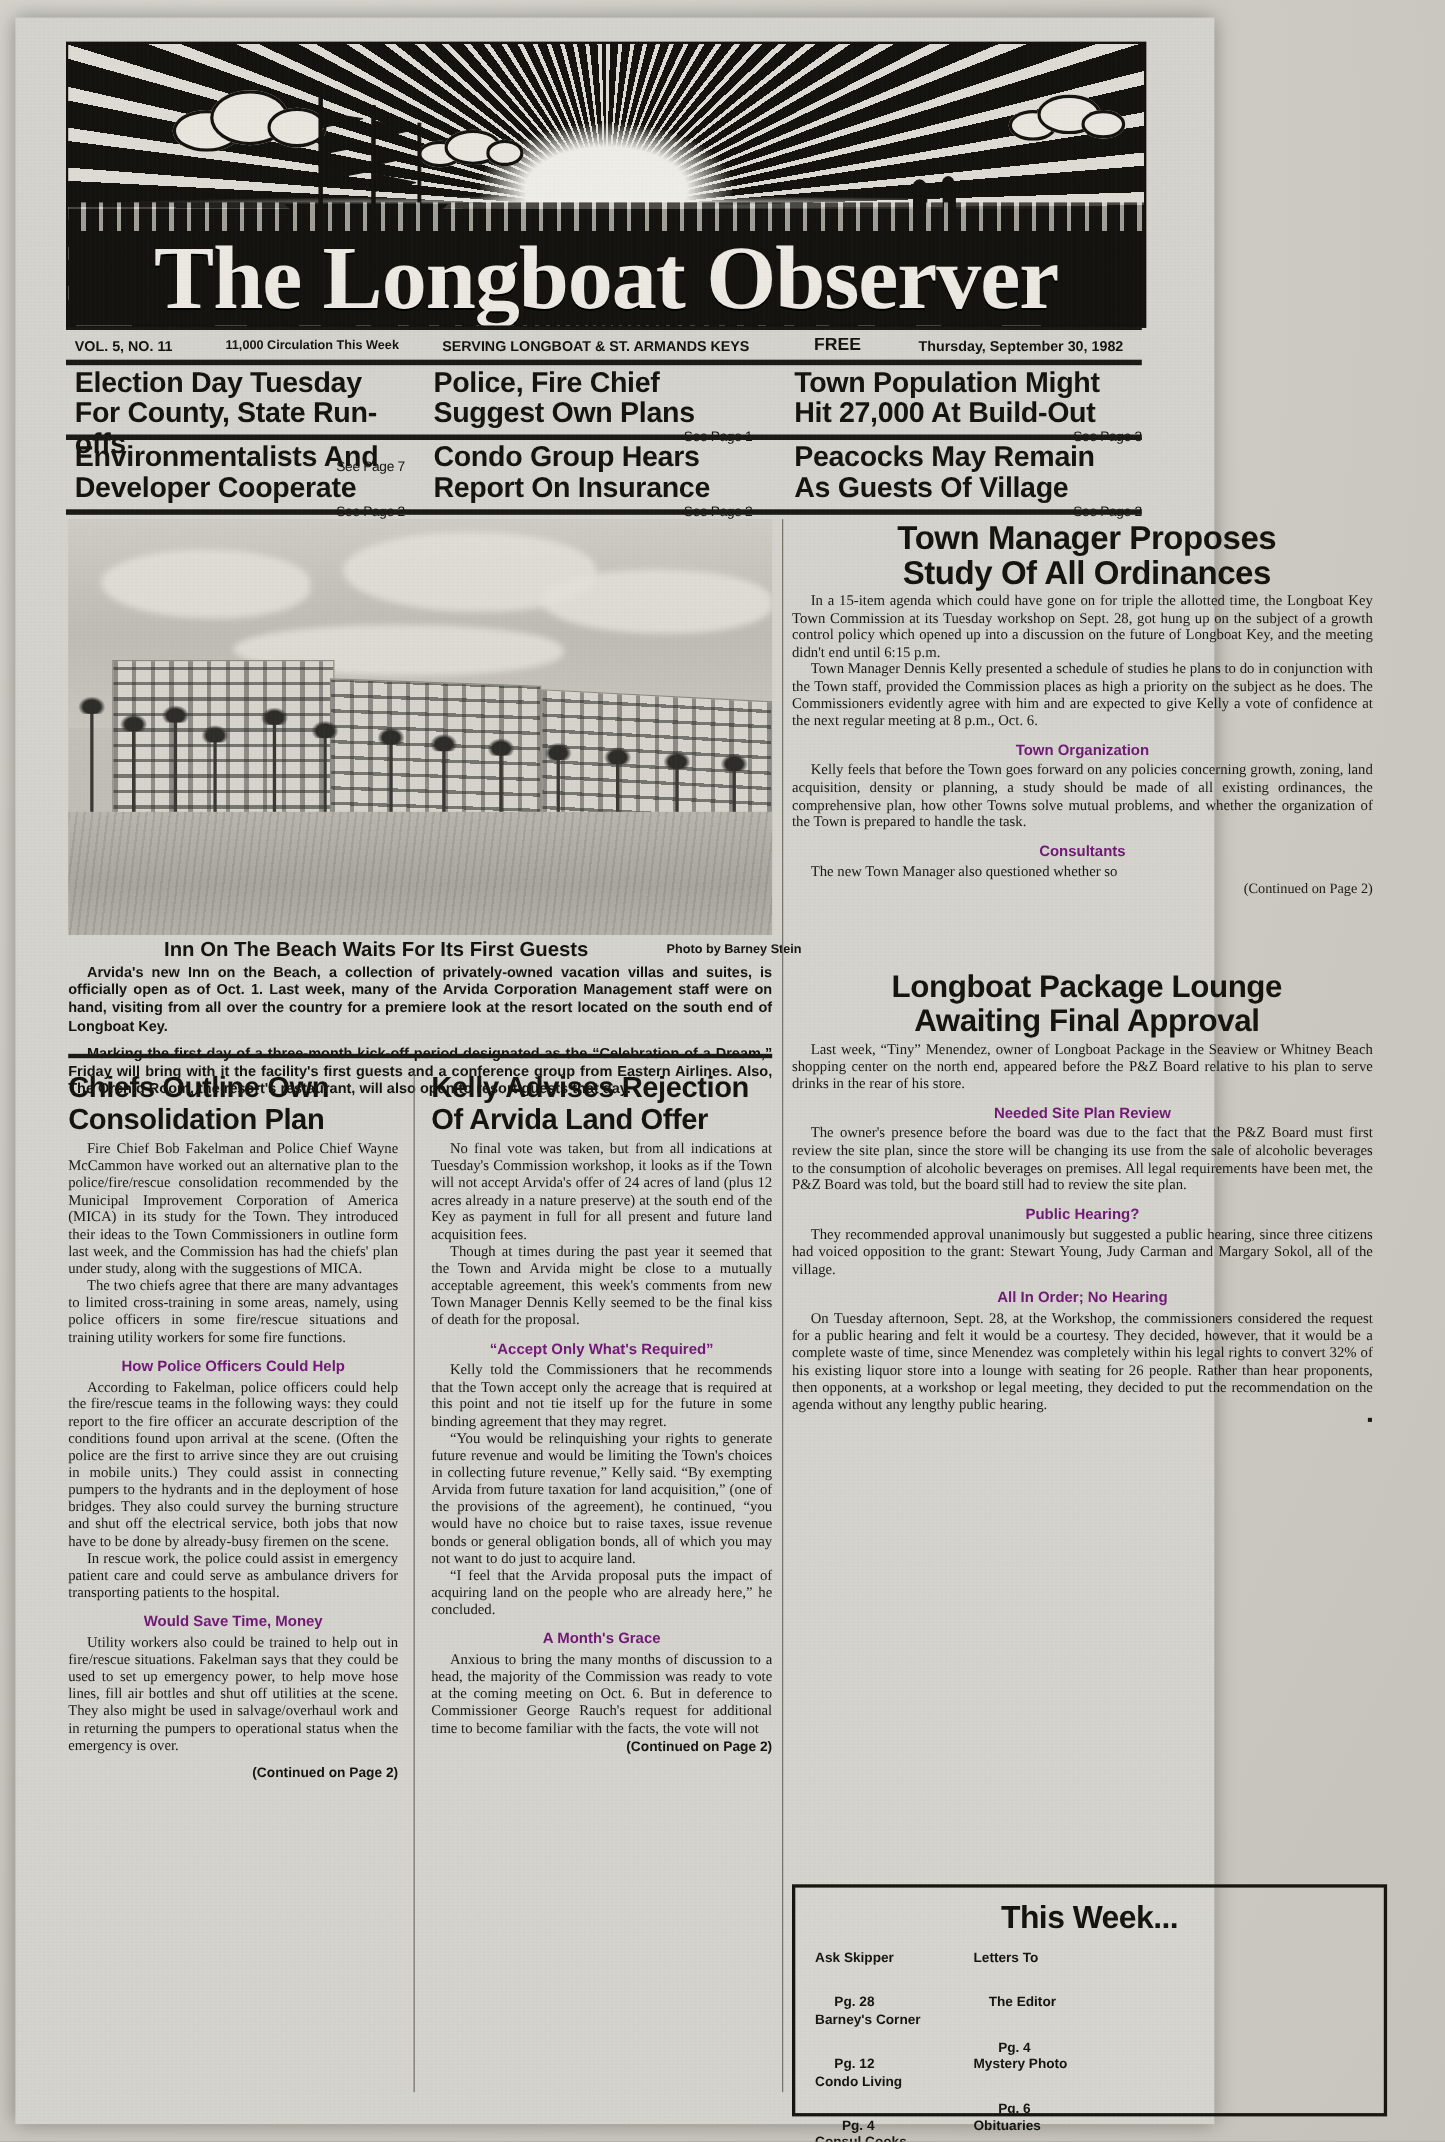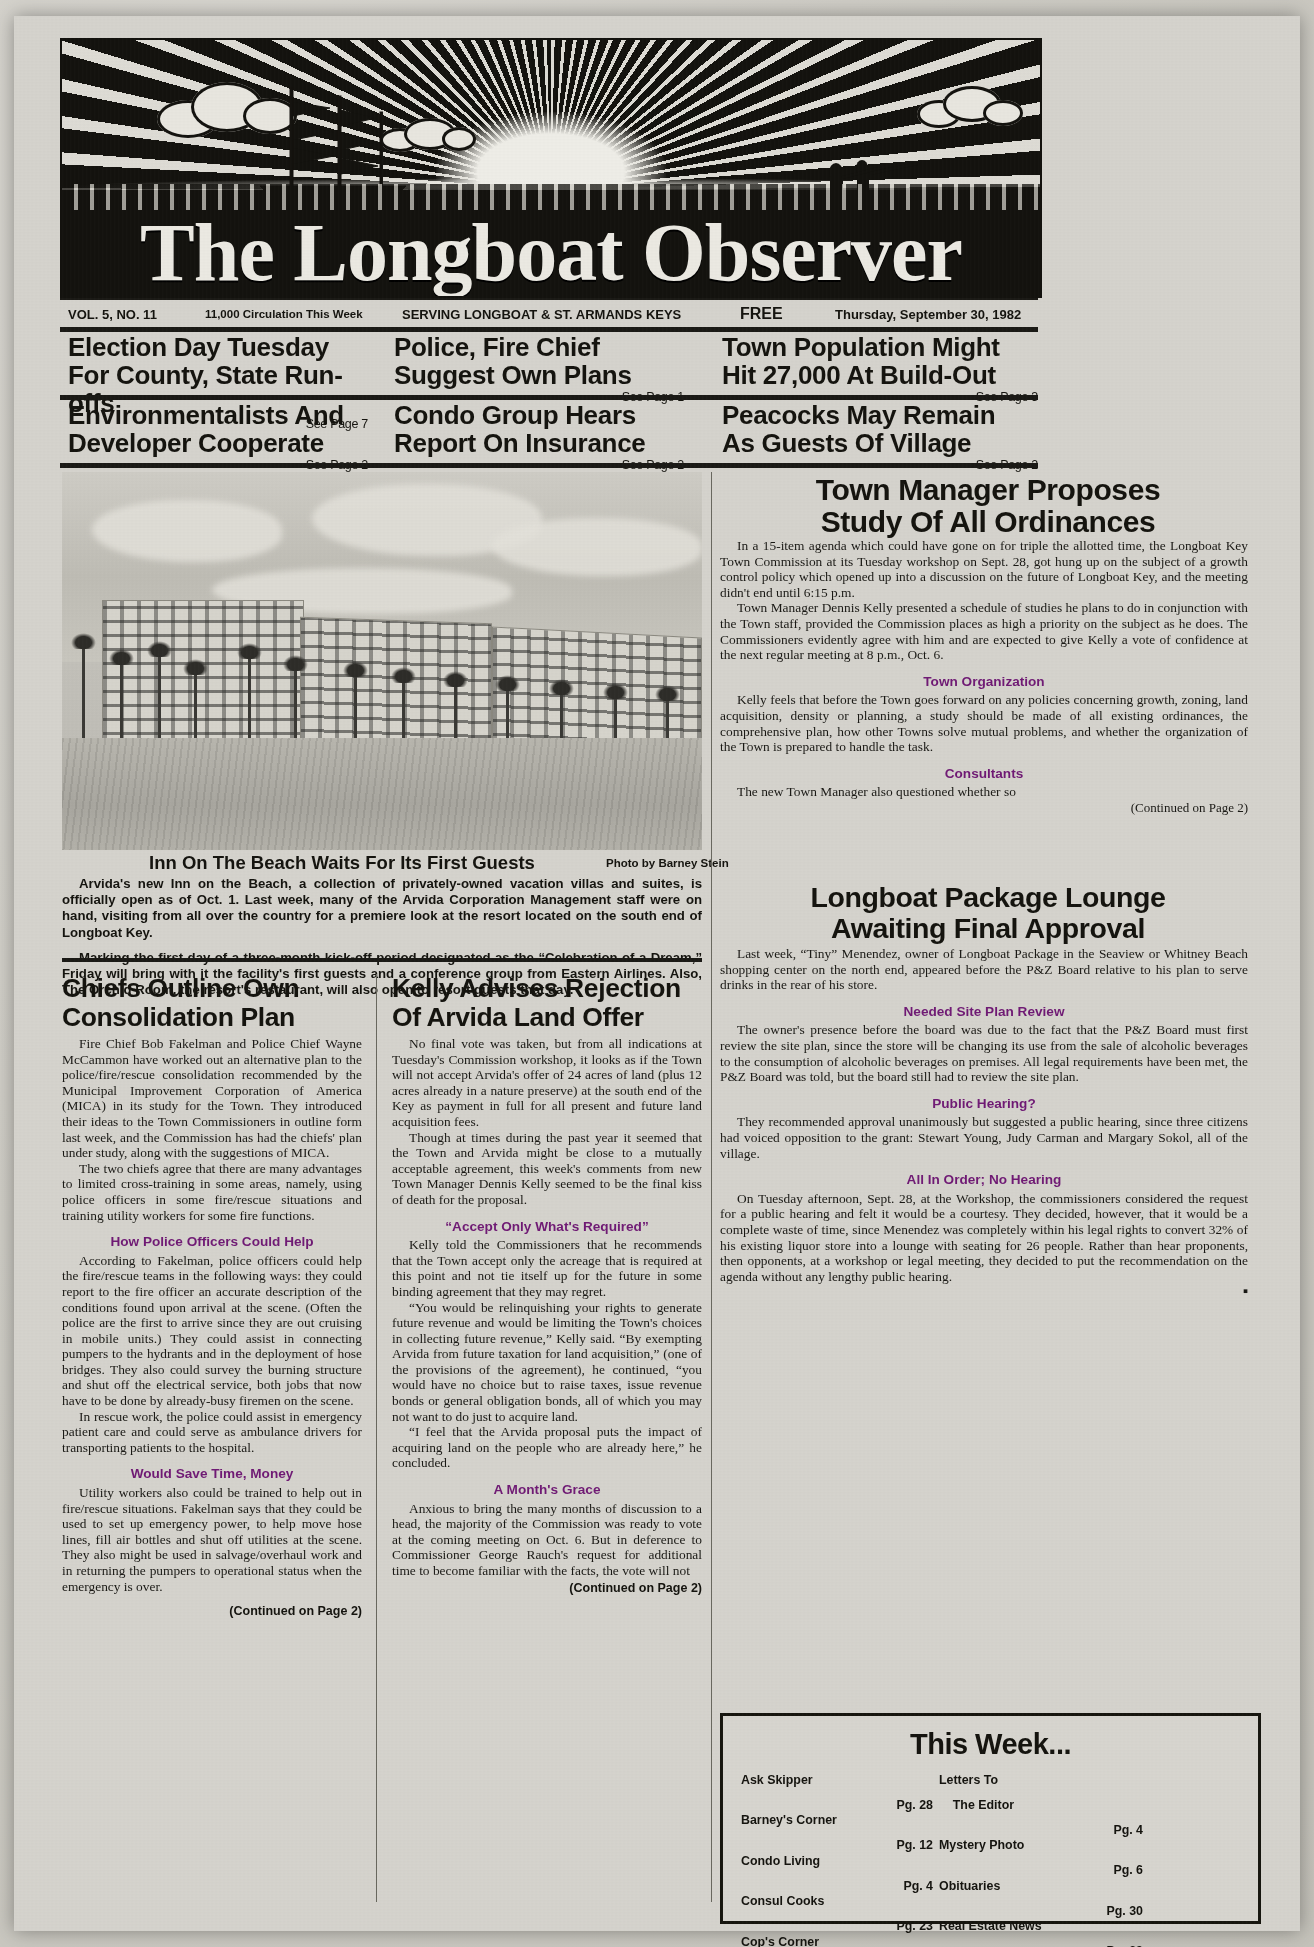--- a/index.html
+++ b/index.html
@@ -8,21 +8,21 @@
     font-family:"Liberation Serif", serif;
     width:1314px;height:1947px;position:relative;overflow:hidden;
   }
   
   #page{
     position:absolute;left:0;top:0;width:1314px;height:1947px;
     background:
       radial-gradient(ellipse at 20% 10%, #d8d6d0 0%, #cfcdc6 40%, #c4c2ba 100%);
   }
   #sheet{
-    position:absolute;left:14px;top:16px;width:1286px;height:1915px;
+    position:absolute;left:14px;top:16px;width:1090px;height:1915px;
     background:#d6d4ce;
     box-shadow:0 0 18px rgba(0,0,0,.35);
   }
   .noise{
     position:absolute;inset:0;pointer-events:none;opacity:.30;
     background-image:
       repeating-linear-gradient(0deg, rgba(0,0,0,.05) 0px, rgba(0,0,0,0) 2px, rgba(0,0,0,.04) 3px),
       repeating-linear-gradient(90deg, rgba(255,255,255,.05) 0px, rgba(0,0,0,.03) 2px, rgba(0,0,0,0) 4px);
   }
 
@@ -156,21 +156,21 @@
   #thisweek{
     position:absolute;left:706px;top:1697px;width:535px;height:205px;
     border:3px solid #17160f;background:rgba(255,255,255,.06);
   }
   #thisweek h2{
     margin:12px 0 0;text-align:center;font-family:"Liberation Sans", sans-serif;
     font-weight:700;font-size:29px;color:#15140f;letter-spacing:-.5px;
   }
   .twcols{display:flex;padding:12px 14px 0 18px;gap:6px;}
   .twcol{font-family:"Liberation Sans", sans-serif;font-weight:700;font-size:12.4px;color:#15140f;}
-  .twrow{display:flex;line-height:15.4px;white-space:nowrap;}
+  .twrow{display:flex;line-height:15.4px;white-space:nowrap;flex-direction:column;}
   .twname{width:138px;}
   .twpg{width:54px;text-align:right;margin-top:25px;}
   .twcol.right .twname{width:152px;}
   .twcol.right .twpg{width:52px;}
   .bullet{font-size:15px;}
 </style>
 </head>
 <body>
 
 <div id="page">

